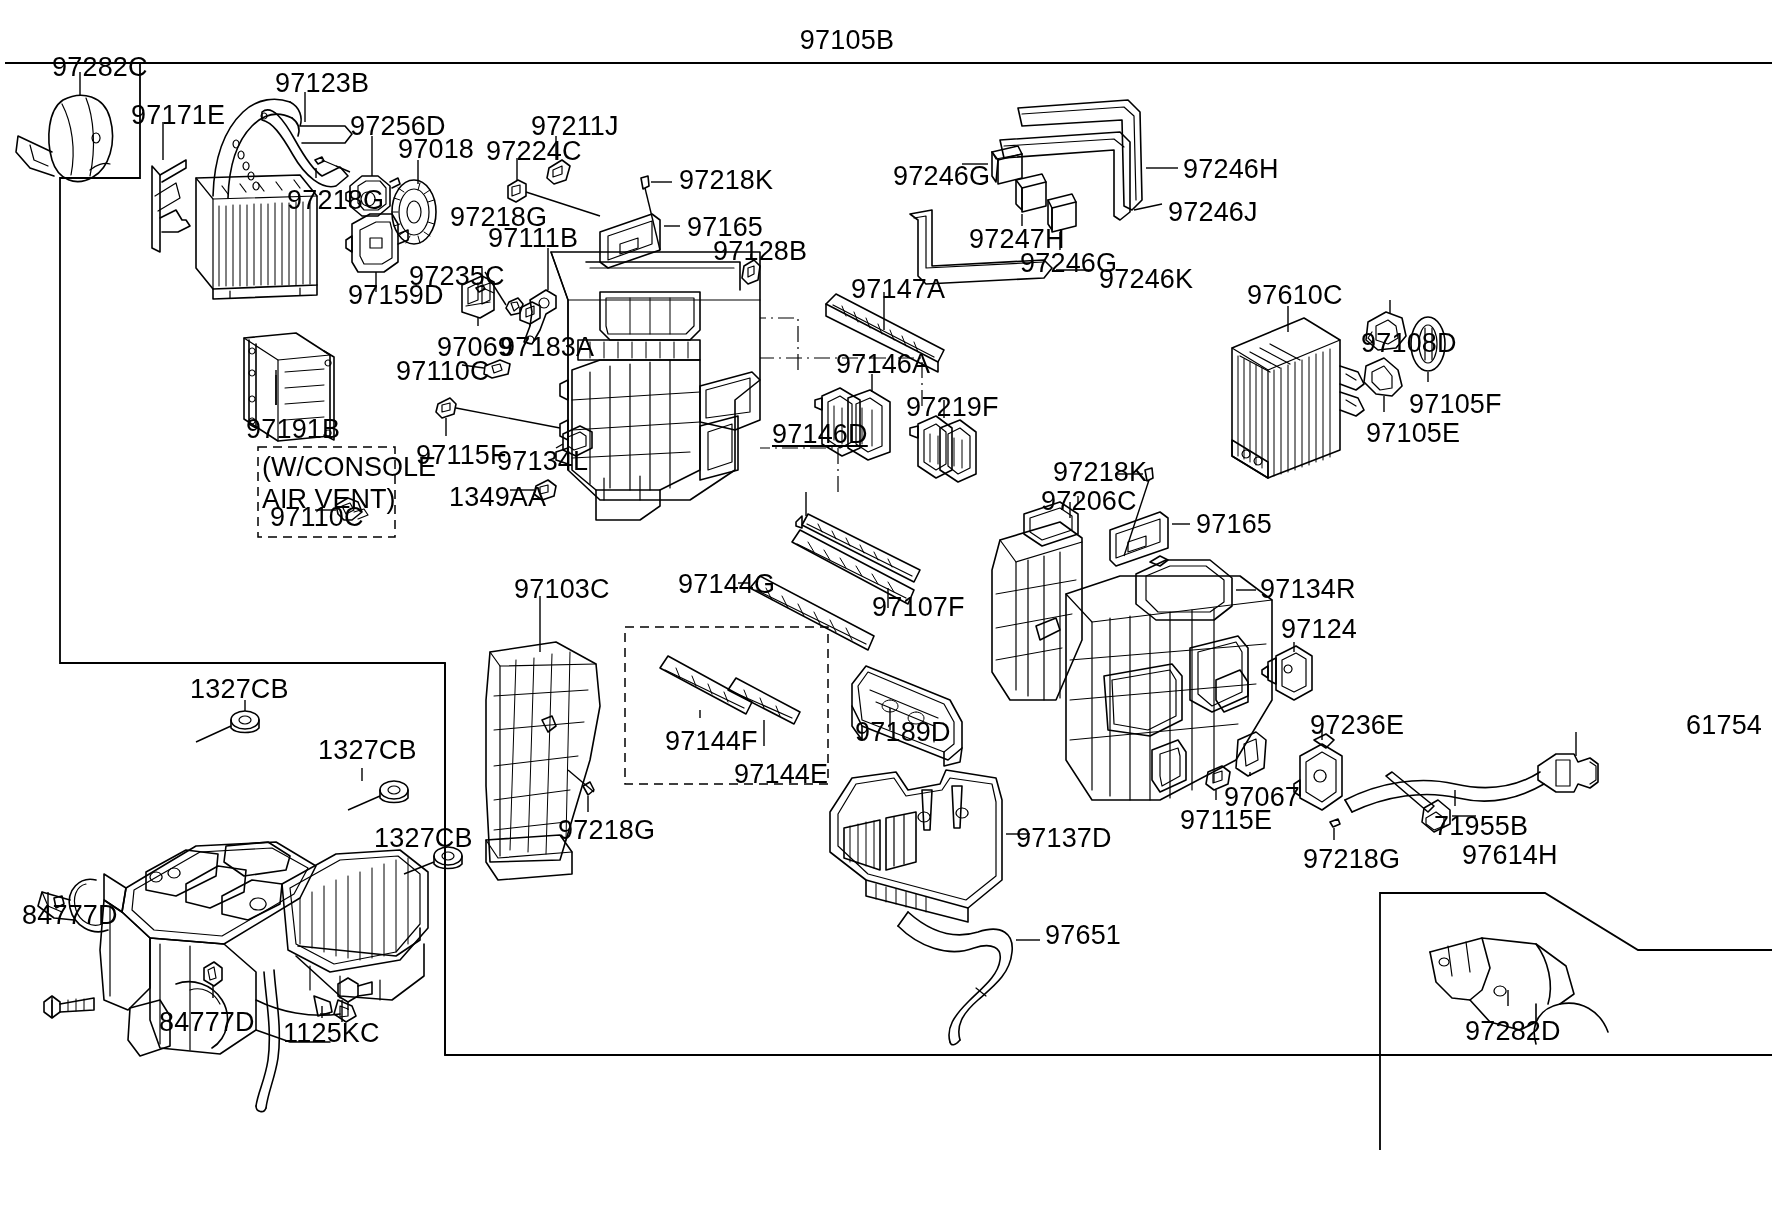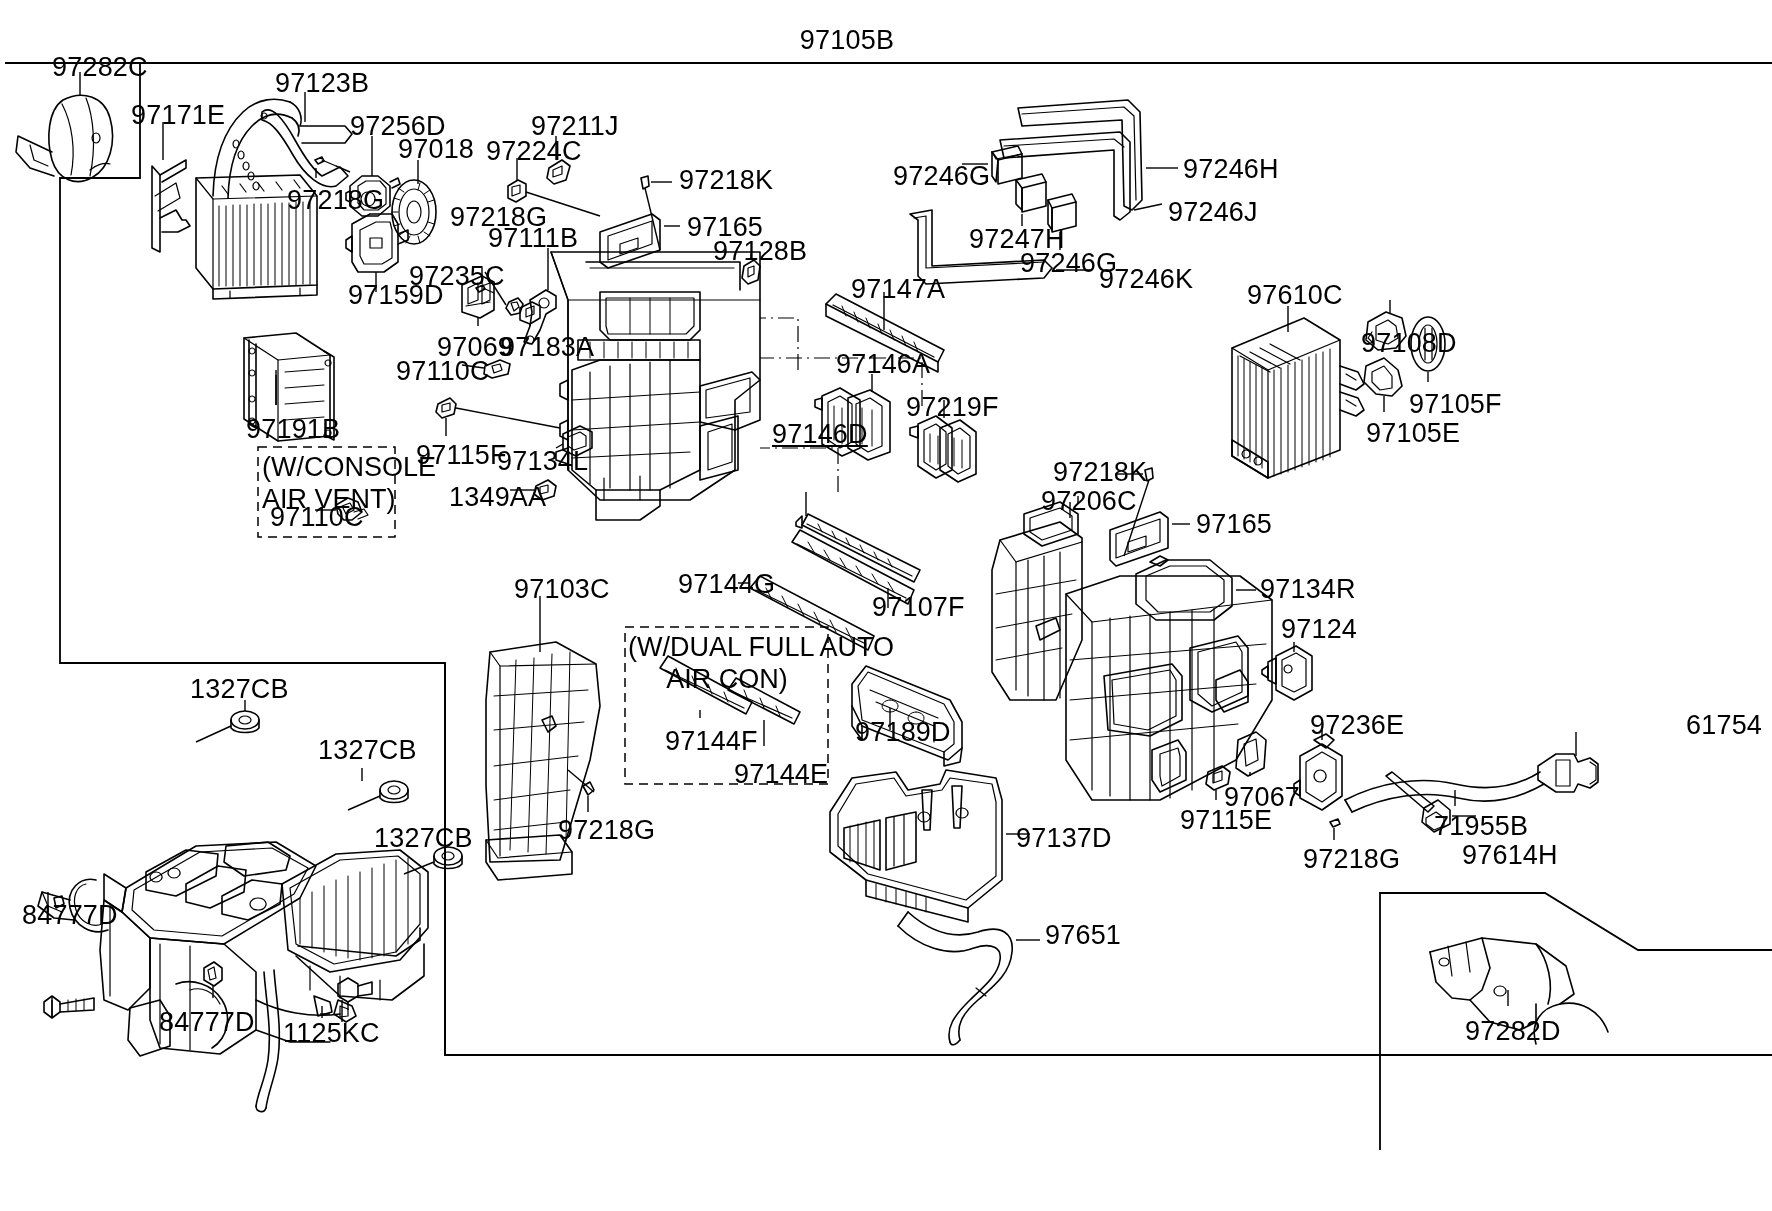--- a/index.html
+++ b/index.html
@@ -776,18 +776,14 @@
       <div class="lbl" style="left: 159px; top: 1008px;">84777D</div>
       <div class="lbl" style="left: 283px; top: 1019px;">1125KC</div>
       <div class="lbl" style="left: 1465px; top: 1017px;">97282D</div>
     </div>
 
   <div class="note" style="left:262px; top:452px; width:130px;">
     <div>(W/CONSOLE</div>
     <div>AIR VENT)</div>
   </div>
 
-  <div class="note" style="left:628px; top:632px; width:198px;">
-    <div>(W/DUAL FULL AUTO</div>
-    <div>AIR CON)</div>
-  </div>
 
 </div>
 
 </body></html>

